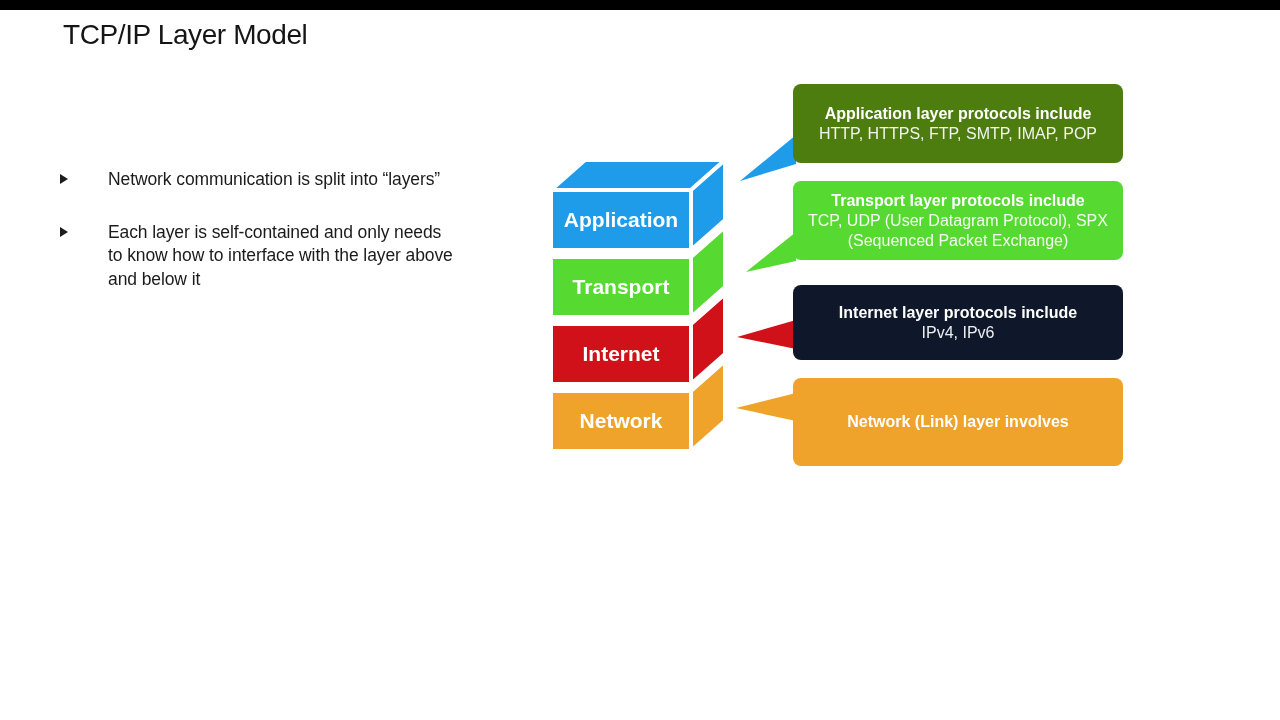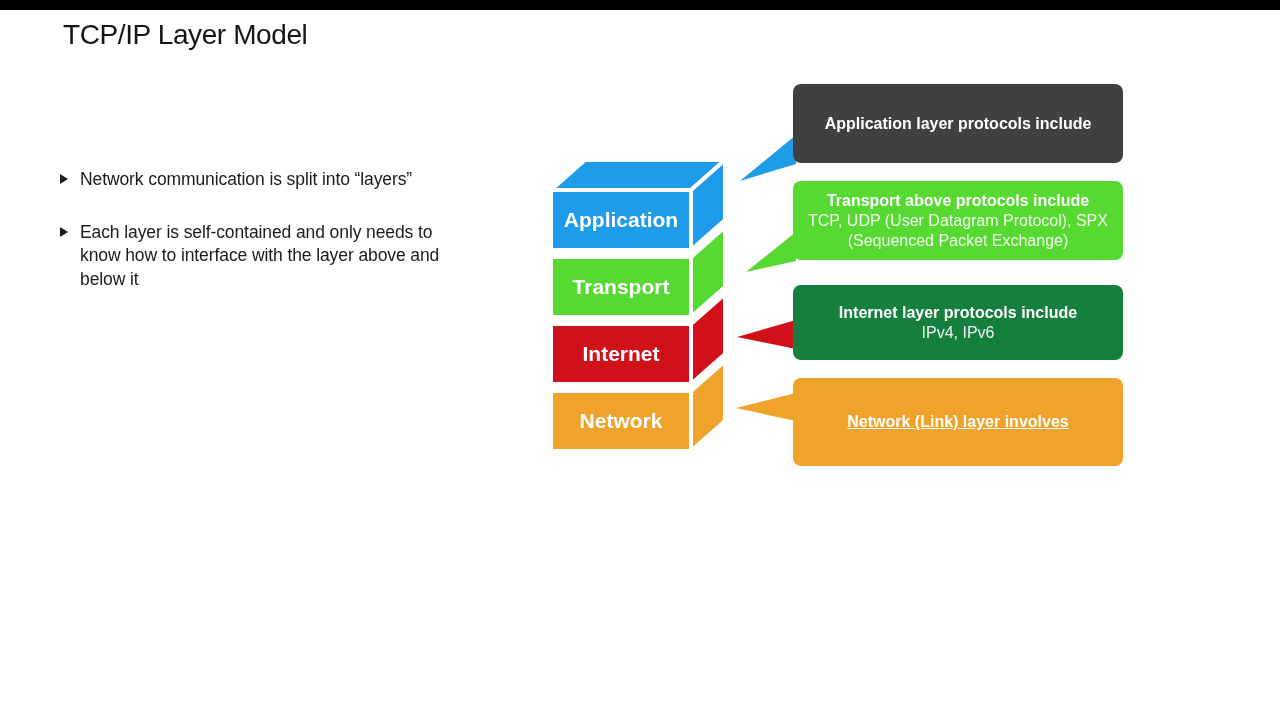--- a/index.html
+++ b/index.html
@@ -11,21 +11,21 @@
     position:absolute;left:0;top:0;width:1280px;height:10px;background:#000;
   }
   .slide-title{
     position:absolute;left:63px;top:19px;width:500px;
     font-size:28px;font-weight:500;color:#151515;letter-spacing:-0.4px;
   }
   .bullet-list{
     position:absolute;left:60px;top:168px;width:400px;
   }
   .bullet-item{
-    display:flex;align-items:flex-start;margin-bottom:29px;
+    display:flex;align-items:flex-start;margin-bottom:29px;gap:28px;
   }
   .bullet-item .marker{
     width:0;height:0;margin-top:6px;margin-right:12px;flex:0 0 auto;
     border-left:8px solid #1d1d1d;
     border-top:5.5px solid transparent;
     border-bottom:5.5px solid transparent;
   }
   .bullet-item .btext{
     font-size:17.5px;line-height:23.5px;color:#1b1b1b;letter-spacing:-0.1px;
   }
@@ -93,29 +93,30 @@
   </g>
 </svg>
 
 <svg class="tails-svg" width="70" height="390" viewBox="0 0 70 390">
   <polygon points="66,55 10,101 66,84" fill="#1e9ce9"></polygon>
   <polygon points="66,152 16,192 66,181" fill="#56d931"></polygon>
   <polygon points="66,240 7,257 66,269" fill="#d0111a"></polygon>
   <polygon points="66,313 6,328 66,341" fill="#f0a32a"></polygon>
 </svg>
 
-<div class="callout callout-application" style="background-color: #404040;">
+<div class="callout callout-application" style="background-color: #4d7c0f;">
   <div class="c-title">Application layer protocols include</div>
+  <div class="c-body">HTTP, HTTPS, FTP, SMTP, IMAP, POP</div>
 </div>
 
 <div class="callout callout-transport" style="background-color: rgb(86, 217, 49);">
-  <div class="c-title">Transport above protocols include</div>
+  <div class="c-title">Transport layer protocols include</div>
   <div class="c-body">TCP, UDP (User Datagram Protocol), SPX (Sequenced Packet Exchange)</div>
 </div>
 
-<div class="callout callout-internet" style="background-color: #15803d;">
+<div class="callout callout-internet" style="background-color: #0f172a;">
   <div class="c-title">Internet layer protocols include</div>
   <div class="c-body">IPv4, IPv6</div>
 </div>
 
-<div class="callout callout-network" style="background-color: rgb(240, 163, 42); text-decoration: underline;">
+<div class="callout callout-network" style="background-color: rgb(240, 163, 42);">
   <div class="c-title">Network (Link) layer involves</div>
 </div>
 
 </body></html>

